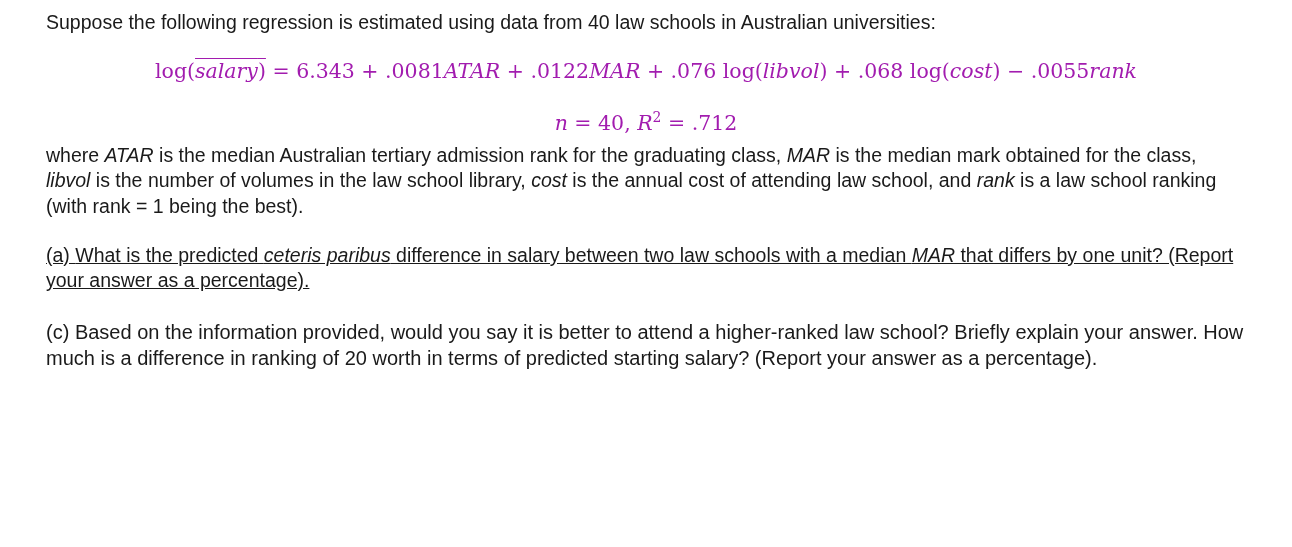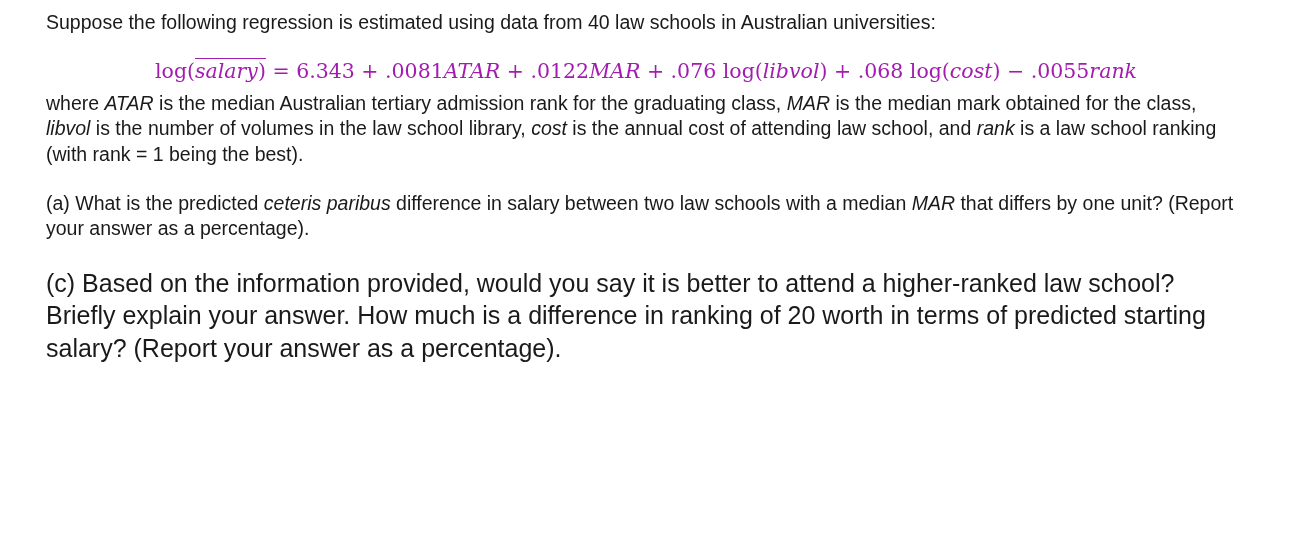--- a/index.html
+++ b/index.html
@@ -64,41 +64,45 @@
   }
   .body-block {
     margin-top: 8px;
     font-size: 19.5px;
     line-height: 1.3;
   }
   .q {
     margin-top: 24px;
     font-size: 19.5px;
     line-height: 1.3;
+    text-decoration: underline;
   }
   .q-last {
     margin-top: 25px;
-    font-size: 25px;
+    font-size: 20px;
     line-height: 1.3;
   }
   .mono-it {
     font-style: italic;
   }
 </style>
 </head>
 <body>
 
 <div class="page">
 
   <p class="para intro">Suppose the following regression is estimated using data from 40 law schools in Australian universities:</p>
 
   <div class="eq-block eq-main">
     <span class="up">log(</span><span class="it ovl">salary</span><span class="up ovl">)</span><span class="up"> = </span><span class="up">6.343</span><span class="up"> + .0081</span><span class="it">ATAR</span><span class="up"> + .0122</span><span class="it">MAR</span><span class="up"> + .076 log(</span><span class="it">libvol</span><span class="up">)</span><span class="up"> + .068 log(</span><span class="it">cost</span><span class="up">)</span><span class="up"> − .0055</span><span class="it">rank</span>
   </div>
 
+  <div class="eq-block eq-stats">
+    <span class="it">n</span><span class="up"> = 40, </span><span class="it">R</span><sup class="up">2</sup><span class="up"> = .712</span>
+  </div>
 
   <p class="para body-block">
     <span>where </span><span class="mono-it">ATAR</span><span> is the median Australian tertiary admission rank for the graduating class, </span><span class="mono-it">MAR</span><span> is the median mark obtained for the class, </span><span class="mono-it">libvol</span><span> is the number of volumes in the law school library, </span><span class="mono-it">cost</span><span> is the annual cost of attending law school, and </span><span class="mono-it">rank</span><span> is a law school ranking (with rank = 1 being the best).</span>
   </p>
 
   <p class="para q">
     <span>(a) </span><span>What is the predicted </span><span class="mono-it">ceteris paribus</span><span> difference in salary between two law schools with a median </span><span class="mono-it">MAR</span><span> that differs by one unit? (Report your answer as a percentage).</span>
   </p>
 
 

